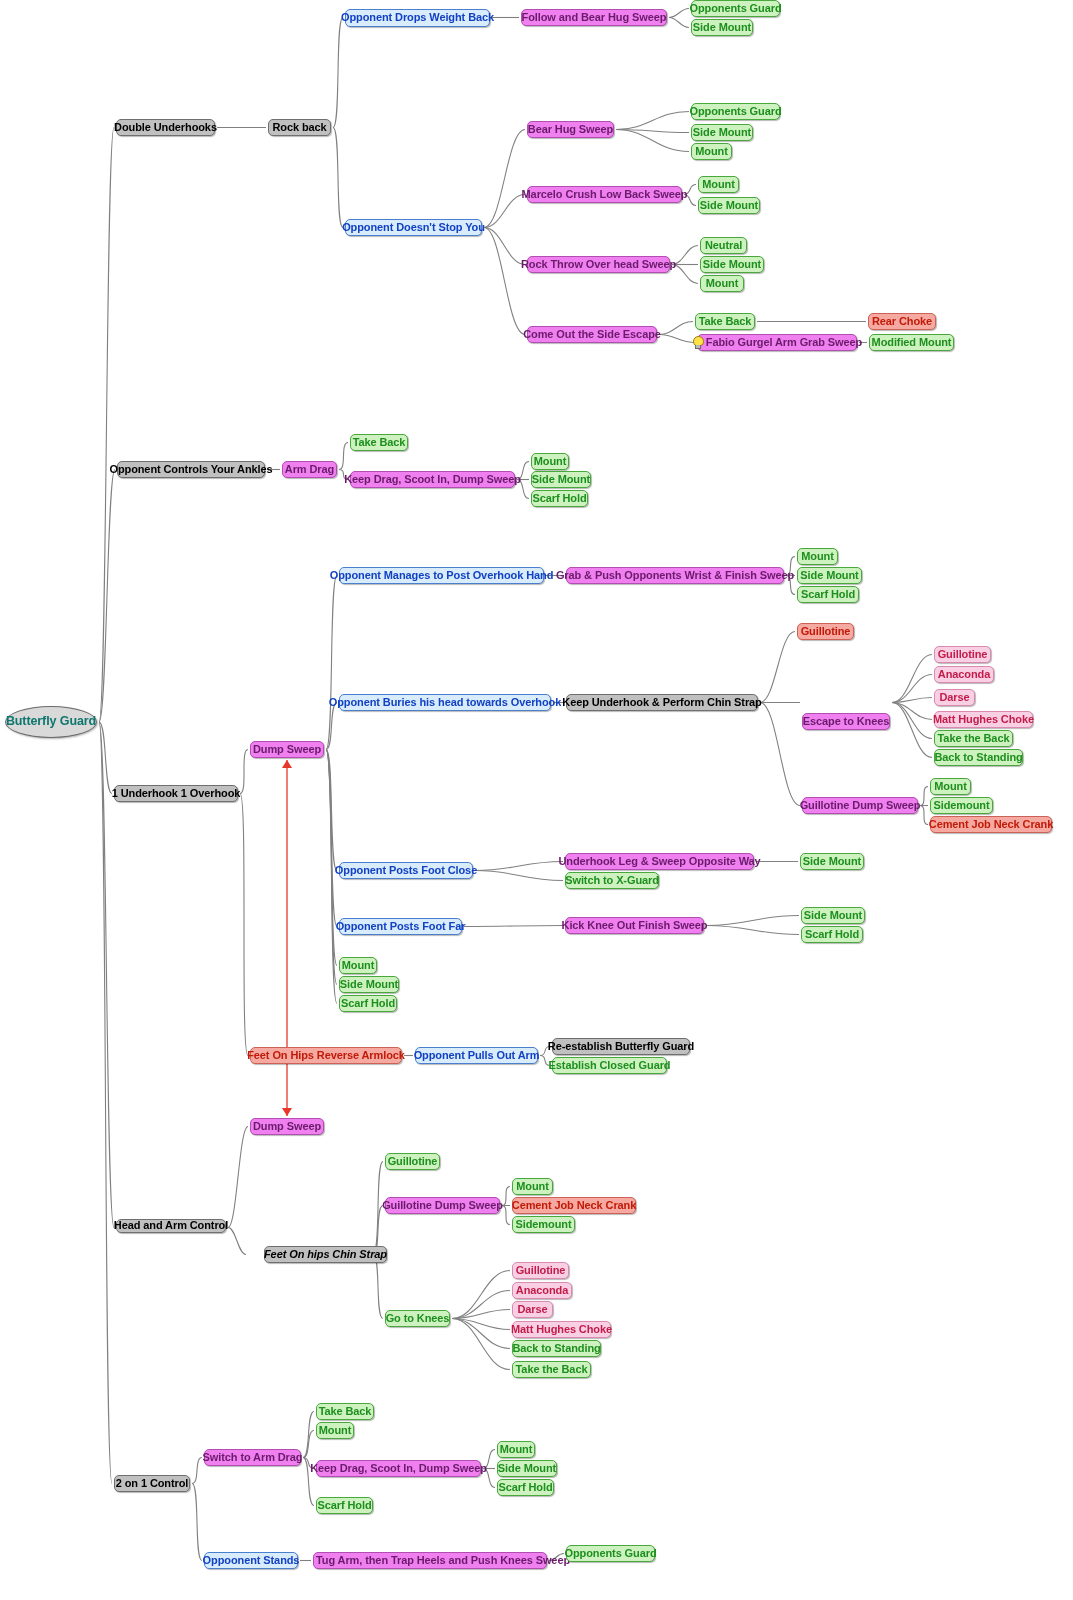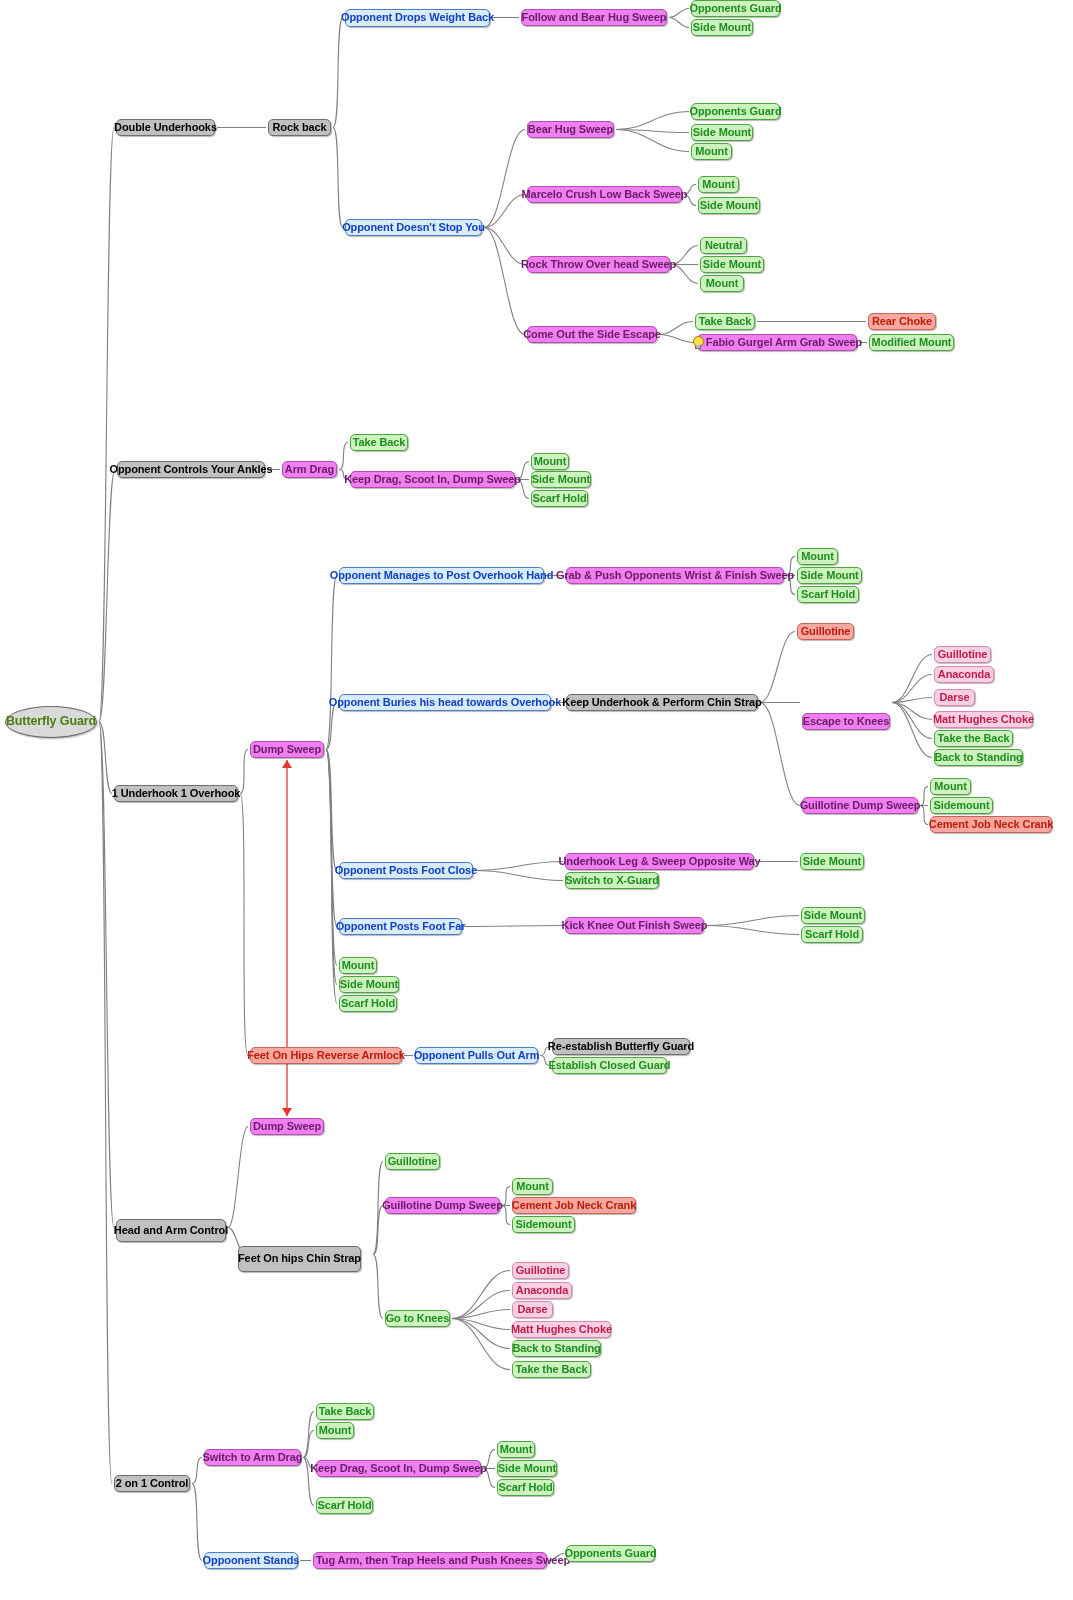--- a/index.html
+++ b/index.html
@@ -20,21 +20,21 @@
     padding:2px 6px 3px 6px;
     height:17px;
     letter-spacing:-0.1px;
     box-shadow:1px 1px 1px rgba(0,0,0,0.28);
   }
   
   .n-root{
     border-radius:50%;
     background:#d9d9d9;
     border:1px solid #6b6b6b;
-    color:#4d7c0f;
+    color:#0f766e;
     font-size:12.5px;
     height:32px;
     box-shadow:1px 1px 2px rgba(0,0,0,0.3);
   }
   .n-grey{ background:#c0c0c0; border-color:#6f6f6f; color:#000; }
   .n-blue{ background:#d8ecfb; border-color:#4a7fd0; color:#1241c4; }
   .n-green{ background:#cdf2c0; border-color:#49a83c; color:#1d8f1d; }
   .n-magenta{ background:#f07ff0; border-color:#b24db2; color:#6b1b6b; }
   .n-pink{ background:#f9cfe4; border-color:#d98aae; color:#c21c4a; }
   .n-salmon{ background:#f5a9a0; border-color:#cc6257; color:#c01a08; }
@@ -360,27 +360,27 @@
       </div>
       <div class="node n-blue" style="left: 415px; top: 1047px; width: 123px; height: 17px;">
         <span>Opponent Pulls Out Arm</span>
       </div>
       <div class="node n-grey" style="left: 552px; top: 1038px; width: 138px; height: 17px;">
         <span>Re-establish Butterfly Guard</span>
       </div>
       <div class="node n-green" style="left: 552px; top: 1057px; width: 115px; height: 17px;">
         <span>Establish Closed Guard</span>
       </div>
-      <div class="node n-grey" style="left: 116px; top: 1219px; width: 110px; height: 23px;">
+      <div class="node n-grey" style="left: 116px; top: 1219px; width: 110px; height: 14px;">
         <span>Head and Arm Control</span>
       </div>
       <div class="node n-magenta" style="left: 250px; top: 1118px; width: 74px; height: 17px;">
         <span>Dump Sweep</span>
       </div>
-      <div class="node n-grey" style="left: 238px; top: 1246px; width: 123px; height: 26px;">
+      <div class="node n-grey" style="left: 264px; top: 1246px; width: 123px; height: 17px; font-style: italic;">
         <span>Feet On hips Chin Strap</span>
       </div>
       <div class="node n-green" style="left: 385px; top: 1153px; width: 55px; height: 17px;">
         <span>Guillotine</span>
       </div>
       <div class="node n-magenta" style="left: 385px; top: 1197px; width: 115px; height: 17px;">
         <span>Guillotine Dump Sweep</span>
       </div>
       <div class="node n-green" style="left: 512px; top: 1178px; width: 41px; height: 17px;">
         <span>Mount</span>

